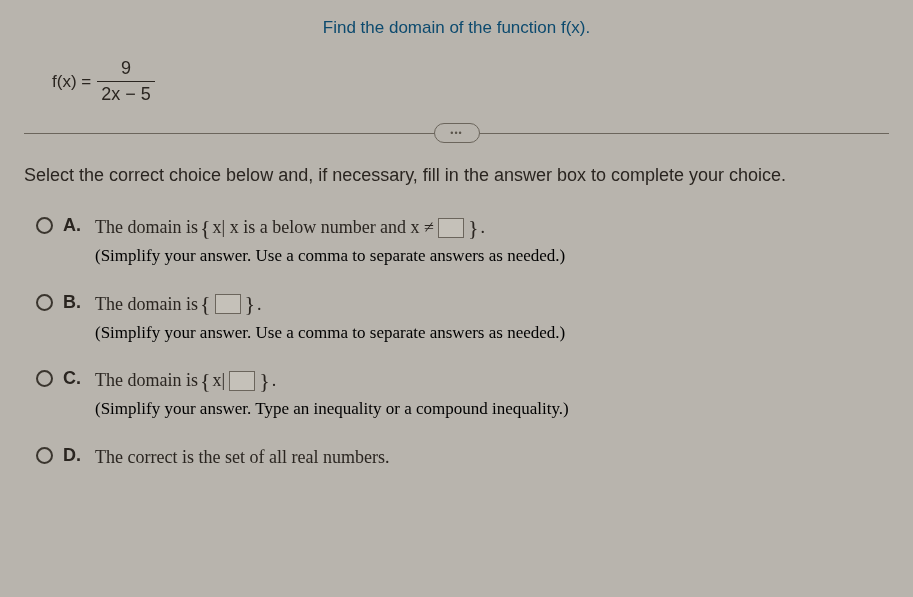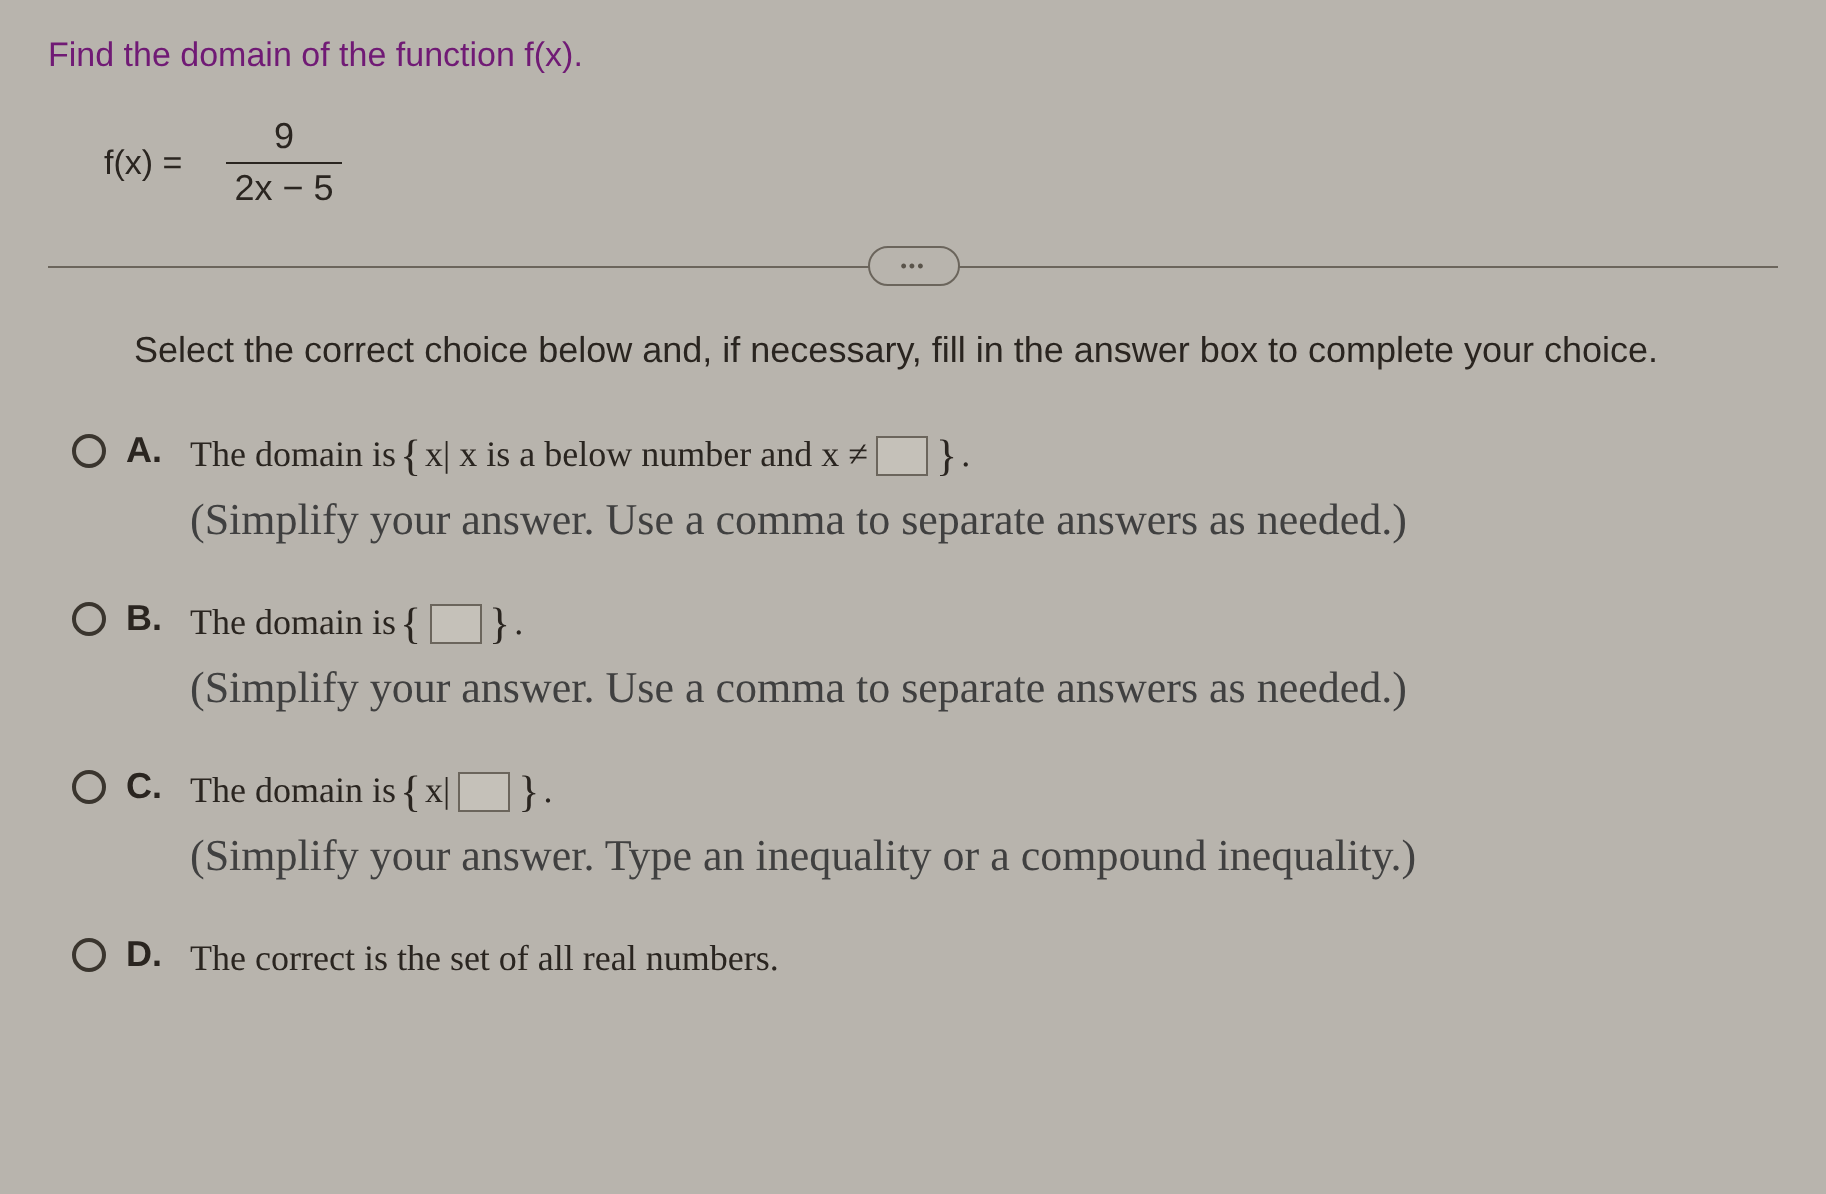--- a/index.html
+++ b/index.html
@@ -12,29 +12,30 @@
       height: 597px;
       background: #b8b4ad;
       font-family: Arial, Helvetica, sans-serif;
       color: #2a2520;
       padding: 18px 24px;
       position: relative;
       overflow: hidden;
     }
     .question-prompt {
       font-size: 17px;
-      color: #701a75;
+      color: #0c4a6e;
       margin-bottom: 20px;
+      text-align: center;
     }
     .formula {
       font-size: 18px;
       margin-left: 28px;
       display: flex;
       align-items: center;
-      gap: 22px;
+      gap: 6px;
       margin-bottom: 28px;
     }
     .formula-lhs {
       font-size: 17px;
     }
     .fraction {
       display: inline-flex;
       flex-direction: column;
       align-items: center;
       vertical-align: middle;
@@ -73,21 +74,20 @@
       color: #5a544b;
       font-size: 9px;
       letter-spacing: 1px;
       cursor: pointer;
     }
     .instructions {
       font-size: 18px;
       color: #2a2520;
       margin-bottom: 26px;
       line-height: 1.45;
-      margin-left: 43px;
     }
     .choices {
       display: flex;
       flex-direction: column;
       gap: 22px;
       padding-left: 12px;
     }
     .choice {
       display: flex;
       align-items: flex-start;
@@ -115,22 +115,22 @@
       line-height: 1.5;
       font-family: Liberation Serif, serif;
     }
     .choice-main {
       display: flex;
       align-items: center;
       flex-wrap: wrap;
       gap: 2px;
     }
     .choice-hint {
-      font-size: 22px;
-      color: #404040;
+      font-size: 17px;
+      color: #000000;
       margin-top: 2px;
     }
     .answer-box {
       display: inline-block;
       width: 26px;
       height: 20px;
       border: 1.5px solid #6b655c;
       background: #c5c1b9;
       vertical-align: middle;
       margin: 0 2px;

